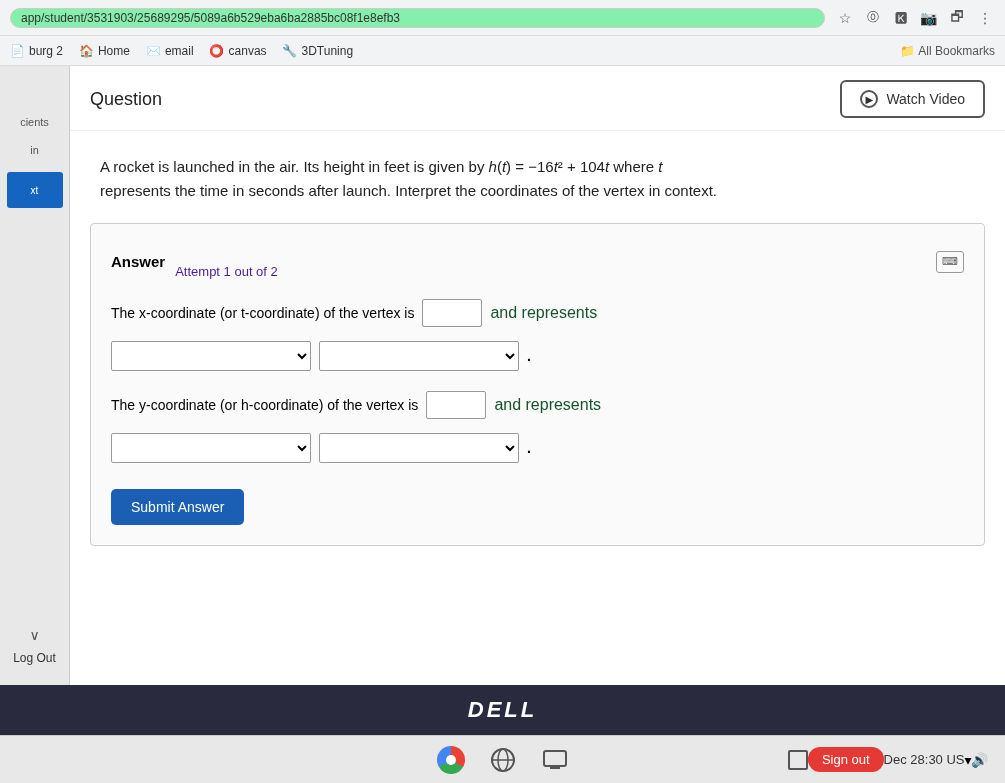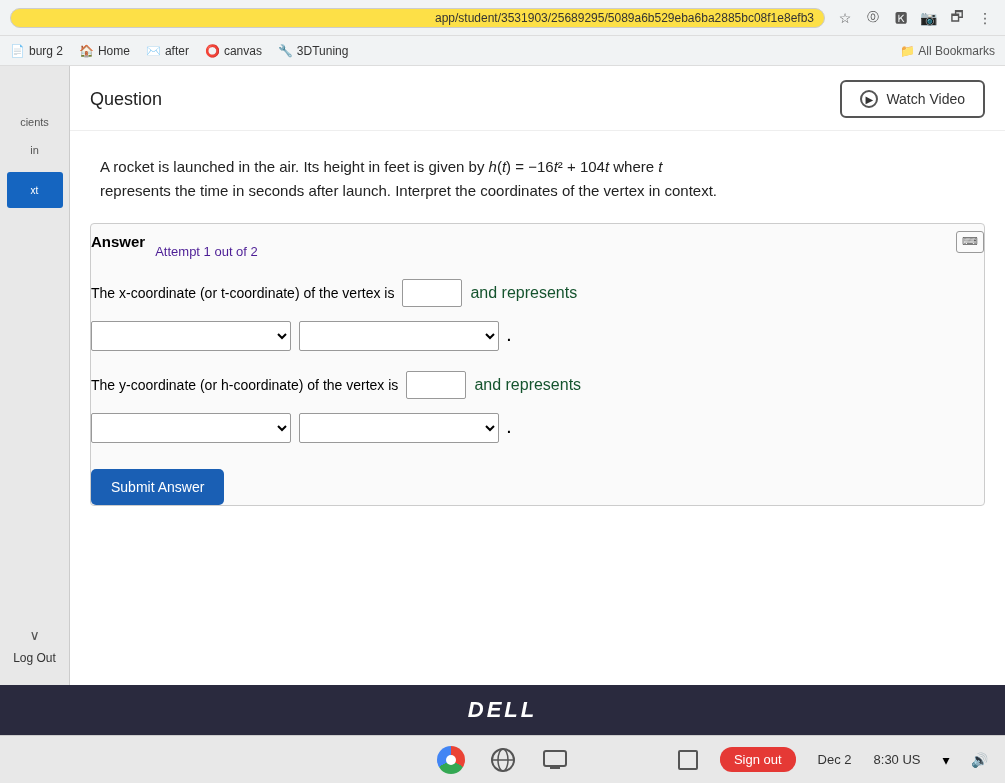--- a/index.html
+++ b/index.html
@@ -24,27 +24,26 @@
       padding: 6px 10px;
       background: #f1f3f4;
       border-bottom: 1px solid #ddd;
       height: 36px;
     }
 
     .url-text {
       flex: 1;
       font-size: 12px;
       color: #333;
-      background: #fde047;
+      background: #86efac;
       border: 1px solid #ccc;
       border-radius: 12px;
       padding: 2px 10px;
       display: flex;
       align-items: center;
-      justify-content: flex-end;
     }
 
     .browser-icons {
       display: flex;
       gap: 8px;
       margin-left: 10px;
       align-items: center;
     }
 
     .browser-icon {
@@ -198,20 +197,21 @@
       font-size: 15px;
       line-height: 1.6;
       color: #222;
     }
 
     
     .answer-section {
       margin: 0 20px 20px 20px;
       border: 1px solid #ccc;
       border-radius: 4px;
+      padding: 20px;
       background: #fafafa;
     }
 
     .answer-header {
       display: flex;
       align-items: center;
       gap: 10px;
       margin-bottom: 20px;
     }
 
@@ -324,21 +324,21 @@
       align-items: center;
       justify-content: center;
       cursor: pointer;
     }
 
     .taskbar-right {
       position: absolute;
       right: 16px;
       display: flex;
       align-items: center;
-      gap: 22px;
+      gap: 0;
     }
 
     .sign-out-btn {
       background: #e53935;
       color: #fff;
       border: none;
       border-radius: 12px;
       padding: 5px 14px;
       font-size: 13px;
       cursor: pointer;
@@ -429,21 +429,21 @@
     <div class="bookmark-item">
       <span>📄</span>
       <span>burg 2</span>
     </div>
     <div class="bookmark-item">
       <span>🏠</span>
       <span>Home</span>
     </div>
     <div class="bookmark-item">
       <span>✉️</span>
-      <span>after</span>
+      <span>email</span>
     </div>
     <div class="bookmark-item">
       <span>⭕</span>
       <span>canvas</span>
     </div>
     <div class="bookmark-item">
       <span>🔧</span>
       <span>3DTuning</span>
     </div>
     <div class="bookmarks-right">

